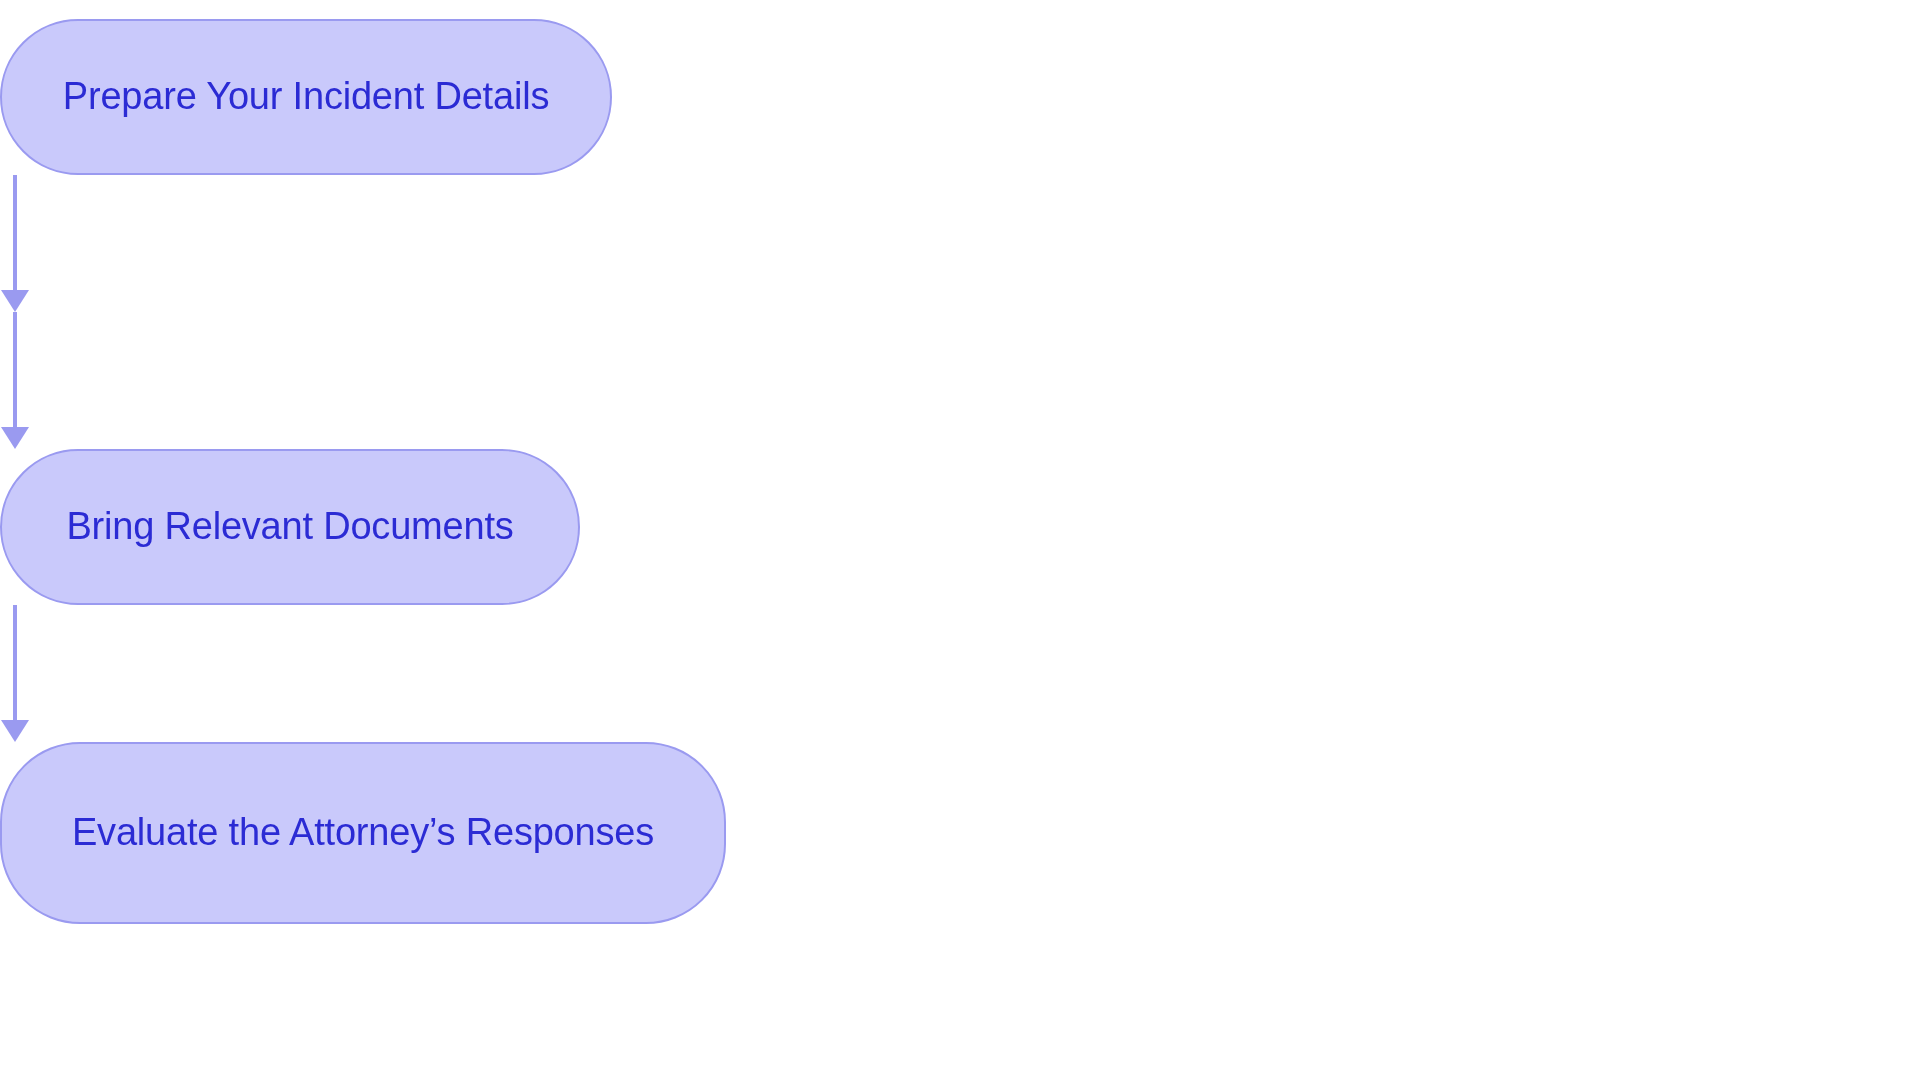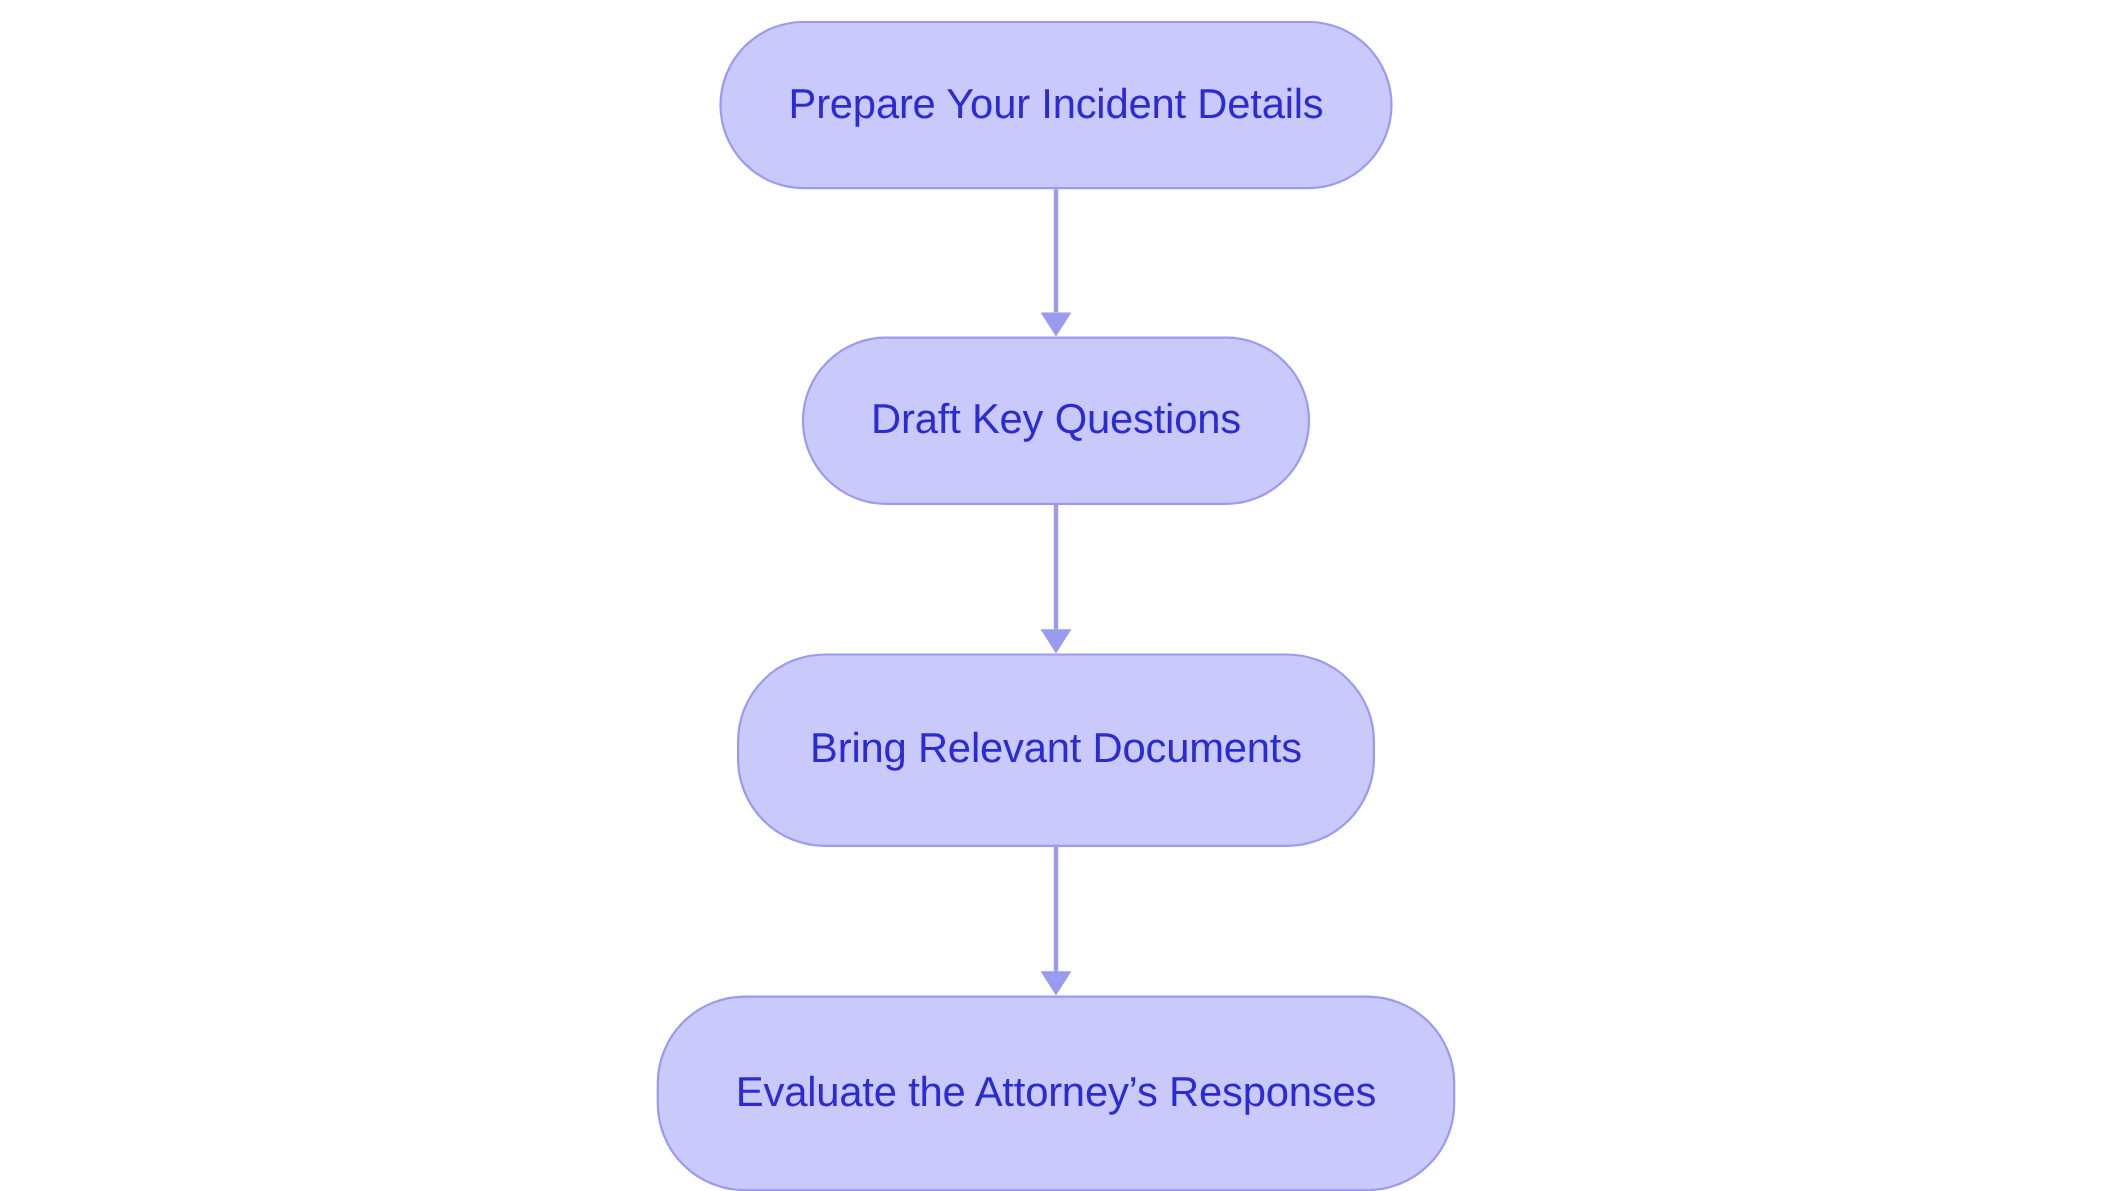--- a/index.html
+++ b/index.html
@@ -22,21 +22,20 @@
   }
 
   .flow-column {
     position: absolute;
     left: 0;
     top: 0;
     width: 1920px;
     height: 1083px;
     display: flex;
     flex-direction: column;
-    align-items: center;
   }
 
   .node {
     box-sizing: border-box;
     display: flex;
     align-items: center;
     justify-content: center;
     background: #c9c9fb;
     border: 2px solid #9a9af0;
     border-radius: 80px;
@@ -49,21 +48,21 @@
   .node-label {
     font-size: 38px;
     font-weight: 400;
     line-height: 1.1;
     color: #2b2bd4;
   }
 
   
   #node-1 { width: 612px; height: 156px; margin-top: 19px; }
   #node-2 { width: 462px; height: 156px; }
-  #node-3 { width: 580px; height: 180px; }
+  #node-3 { width: 580px; height: 156px; }
   #node-4 { width: 726px; height: 182px; }
 
   .connector {
     position: relative;
     width: 30px;
     display: flex;
     flex-direction: column;
     align-items: center;
     justify-content: flex-start;
   }
@@ -95,23 +94,20 @@
 
     <div class="node" id="node-1">
       <span class="node-label">Prepare Your Incident Details</span>
     </div>
 
     <div class="connector" id="connector-1">
       <div class="connector-line"></div>
       <div class="connector-arrow"></div>
     </div>
 
-    <div class="node" id="node-2">
-      <span class="node-label">Draft Key Questions</span>
-    </div>
 
     <div class="connector" id="connector-2">
       <div class="connector-line"></div>
       <div class="connector-arrow"></div>
     </div>
 
     <div class="node" id="node-3">
       <span class="node-label">Bring Relevant Documents</span>
     </div>
 

